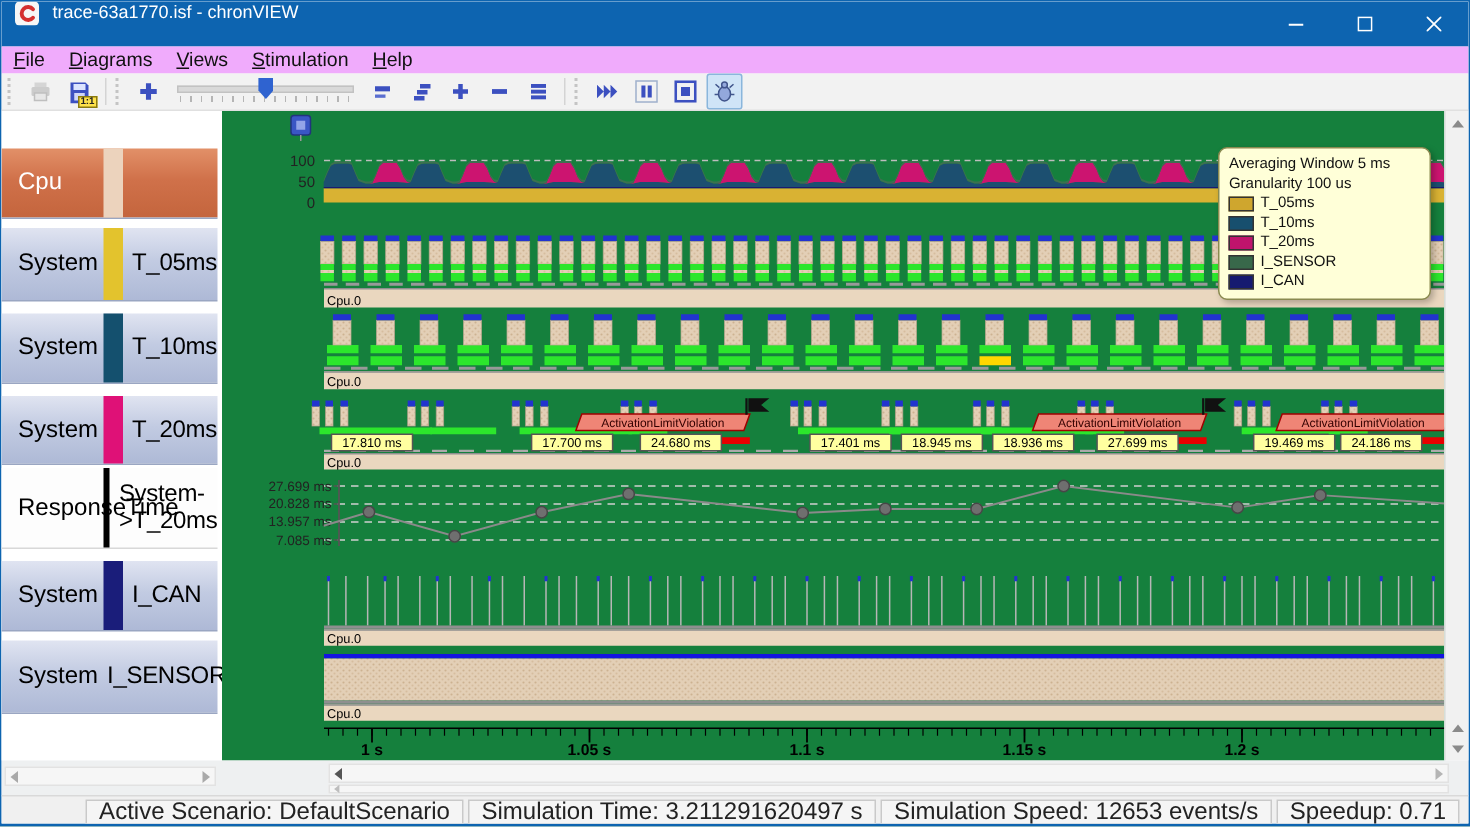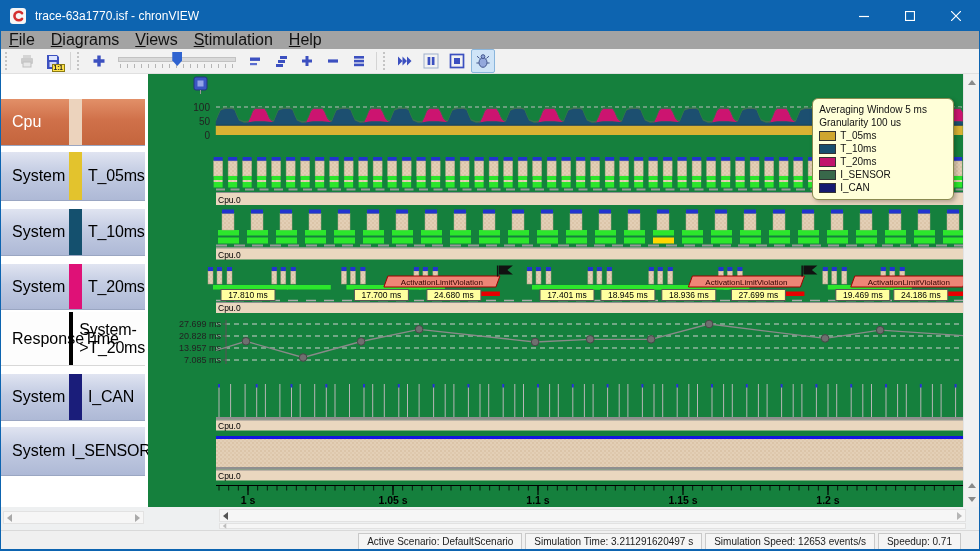--- a/index.html
+++ b/index.html
@@ -1,24 +1,24 @@
 <!DOCTYPE html>
 <html><head>
 <meta charset="utf-8">
 <style>
   html,body{margin:0;padding:0;background:#cfd8dc;font-family:"Liberation Sans",sans-serif;}
   #window{position:relative;width:980px;height:551px;box-sizing:border-box;border:1px solid #0d64b0;border-bottom:2px solid #0d64b0;background:#ffffff;overflow:hidden;}
   
-  #titlebar{height:30px;background:#0d64b0;display:flex;align-items:center;color:#fff;}
+  #titlebar{height:30px;background:#0d64b0;display:flex;color:#fff;}
   #app-icon{width:16px;height:16px;margin-left:9px;display:inline-block;}
   #title-text{font-size:12px;margin-left:9px;flex:1;white-space:nowrap;}
   #win-controls{display:flex;height:30px;}
   .winbtn{width:46px;height:30px;display:flex;align-items:center;justify-content:center;}
   
-  #menubar{height:18px;background:#a3a3a3;display:flex;align-items:center;font-size:16px;color:#111;}
+  #menubar{height:18px;background:#f0abfc;display:flex;align-items:center;font-size:13px;color:#111;}
   .menu-item{padding:0 8px;height:18px;line-height:17px;cursor:default;}
   
   #toolbar{height:24px;background:#f2f2f2;border-bottom:1px solid #e0e0e0;display:flex;align-items:center;padding-left:2px;}
   .tb-grip{width:5px;height:18px;margin:0 2px;border-left:2px dotted #c4c4c4;}
   .tb-sep{width:1px;height:18px;background:#d4d4d4;margin:0 4px;}
   .tbtn{position:relative;width:22px;height:22px;margin:0 1px;display:flex;align-items:center;justify-content:center;border:1px solid transparent;border-radius:2px;}
   .tbtn.disabled{opacity:.5;filter:grayscale(.8);}
   .tbtn.active{background:#cfe4f7;border-color:#8ab6dc;}
   .tbtn .badge{position:absolute;right:-1px;bottom:0;font-size:6.5px;font-weight:bold;background:#ffe24a;border:1px solid #8a7a10;padding:0 1px;line-height:6px;color:#222;}
   .slider{position:relative;width:118px;height:20px;margin:0 6px;}
@@ -47,21 +47,21 @@
   
   #vscroll{position:relative;width:15px;background:#f1f1f1;border-left:1px solid #e3e3e3;}
   .arr{position:absolute;left:0;width:15px;height:14px;display:flex;align-items:center;justify-content:center;}
   .tri-up{width:0;height:0;border-left:4px solid transparent;border-right:4px solid transparent;border-bottom:5px solid #8a8a8a;}
   .tri-dn{width:0;height:0;border-left:4px solid transparent;border-right:4px solid transparent;border-top:5px solid #8a8a8a;}
   .tri-lf{width:0;height:0;border-top:4px solid transparent;border-bottom:4px solid transparent;border-right:5px solid #555;}
   .tri-rt{width:0;height:0;border-top:4px solid transparent;border-bottom:4px solid transparent;border-left:5px solid #555;}
   #hscroll-row{position:relative;height:23px;background:#eef0f1;}
   .hsb{position:absolute;background:#f6f6f6;border:1px solid #e2e2e2;display:flex;align-items:center;justify-content:space-between;padding:0 3px;box-sizing:border-box;}
   
-  #statusbar{height:20px;background:#f0f0f0;border-top:1px solid #d9d9d9;display:flex;align-items:center;justify-content:flex-end;font-size:10px;color:#222;padding-right:18px;gap:3px;}
+  #statusbar{height:20px;background:#f0f0f0;border-top:1px solid #d9d9d9;display:flex;align-items:center;justify-content:flex-end;font-size:16px;color:#222;padding-right:6px;gap:3px;}
   .ssec{border:1px solid #c9c9c9;background:#f5f5f5;padding:0 8px;height:15px;line-height:15px;white-space:nowrap;}
   text{font-family:"Liberation Sans",sans-serif;}
 </style>
 </head>
 <body>
 
 <div id="window">
 
   <div id="titlebar">
     <span id="app-icon">

